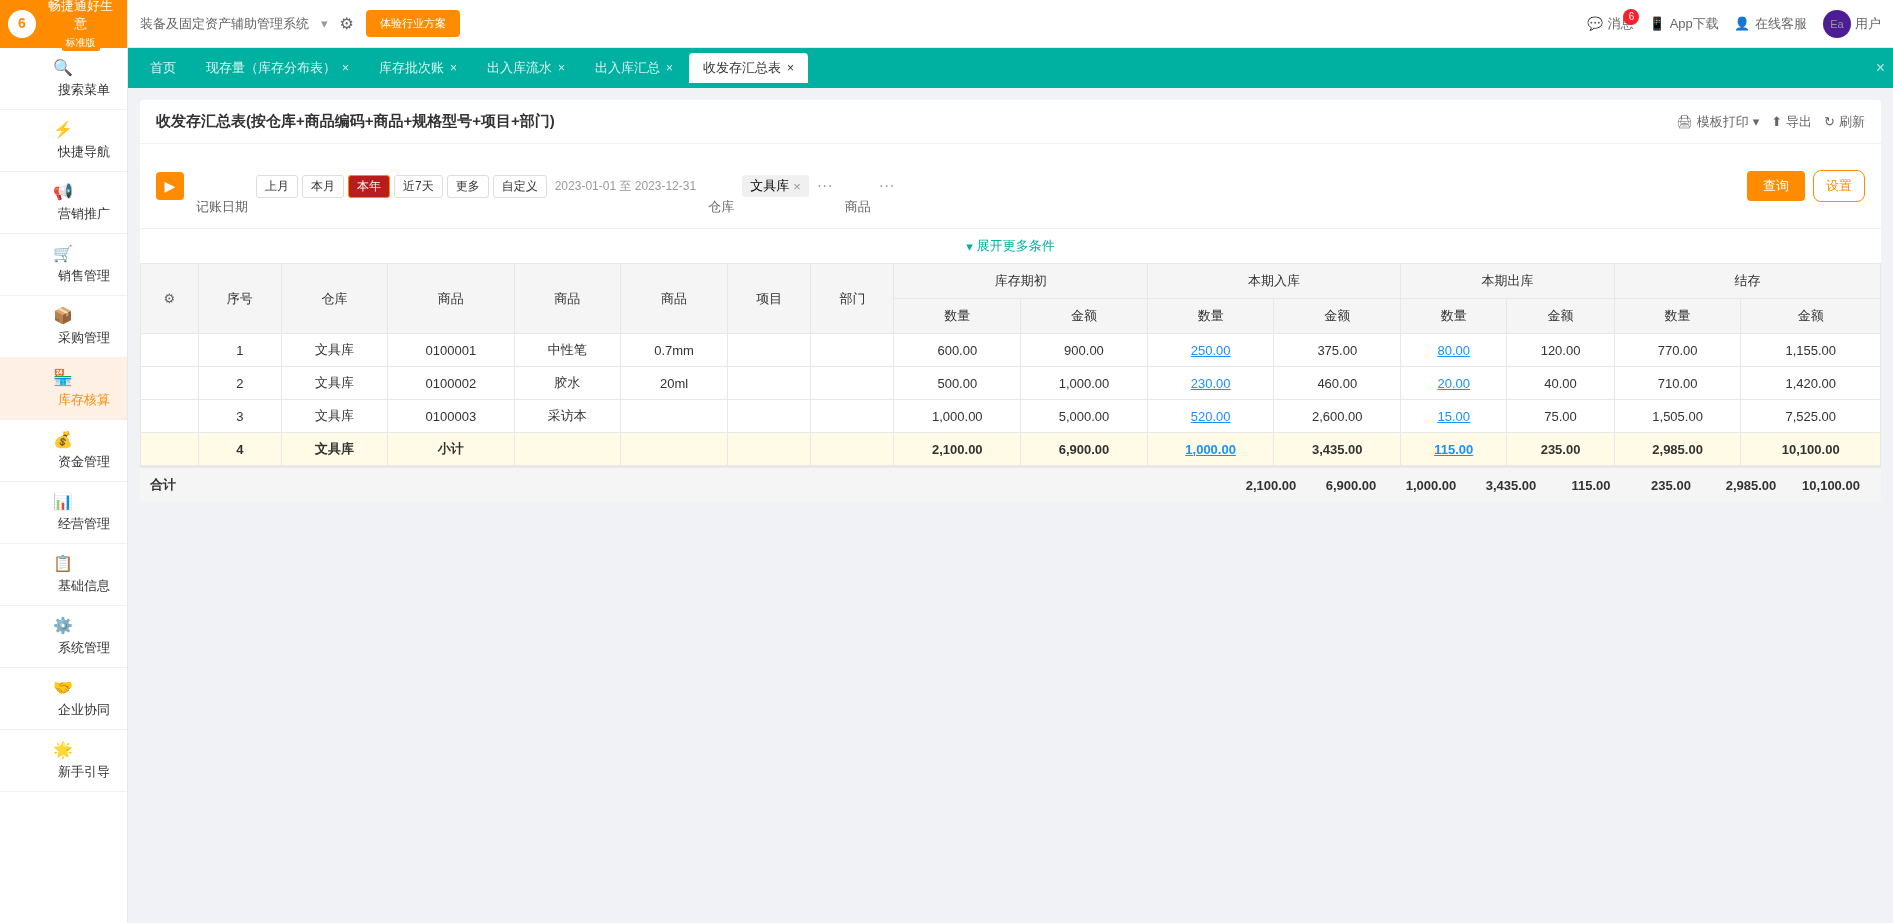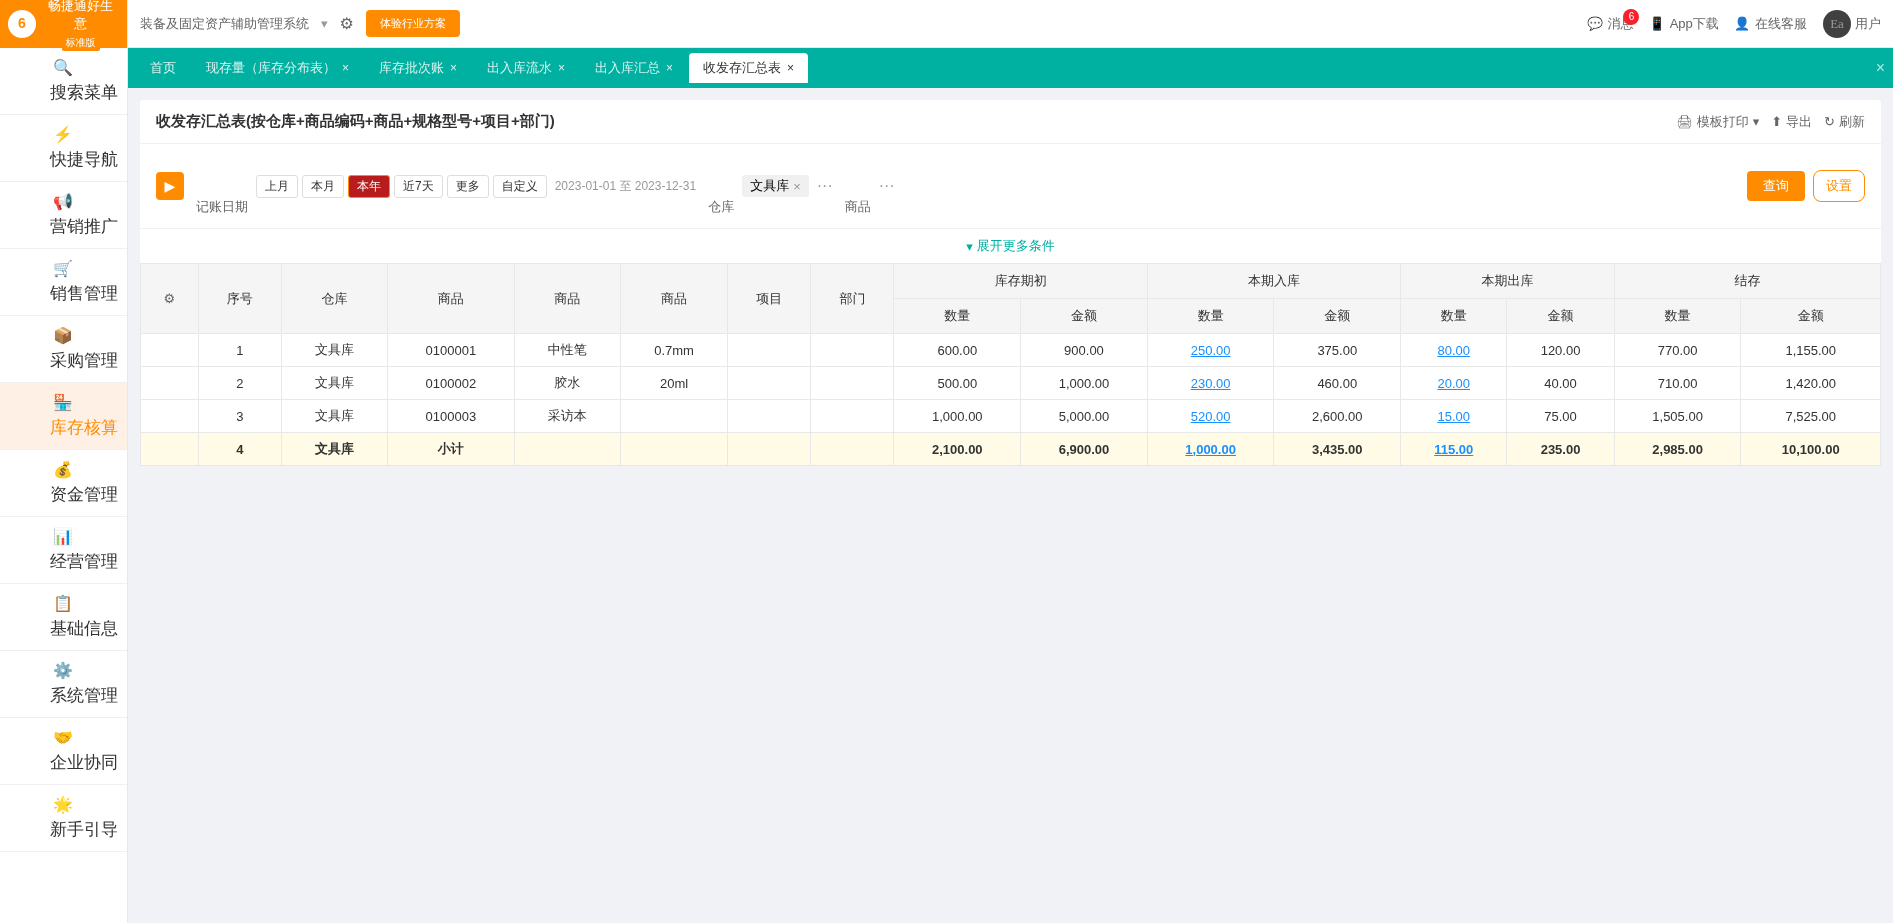--- a/index.html
+++ b/index.html
@@ -7,33 +7,33 @@
 
     
     .sidebar { width: 128px; background: #fff; display: flex; flex-direction: column; border-right: 1px solid #e8e8e8; flex-shrink: 0; }
     .sidebar-logo { background: #ff8c00; color: #fff; padding: 8px; text-align: center; font-size: 12px; line-height: 1.4; height: 48px; display: flex; align-items: center; justify-content: center; gap: 6px; }
     .sidebar-logo .logo-icon { width: 28px; height: 28px; background: #fff; border-radius: 50%; display: flex; align-items: center; justify-content: center; color: #ff8c00; font-weight: bold; font-size: 14px; flex-shrink: 0; }
     .sidebar-tag { background: #ff8c00; color: #fff; font-size: 10px; padding: 1px 4px; border-radius: 2px; margin-top: 2px; display: inline-block; }
     .sidebar-nav { flex: 1; overflow-y: auto; }
     .sidebar-item { display: flex; flex-direction: column; align-items: center; padding: 10px 4px; cursor: pointer; color: #333; border-bottom: 1px solid #f0f0f0; gap: 4px; }
     .sidebar-item.active { background: #fff0e6; color: #ff8c00; }
     .sidebar-item .icon { font-size: 16px; }
-    .sidebar-item .label { font-size: 17px; text-align: center; margin-left: 41px; }
+    .sidebar-item .label { font-size: 13px; text-align: center; margin-left: 41px; }
 
     
     .main { flex: 1; display: flex; flex-direction: column; overflow: hidden; }
 
     
     .top-header { height: 48px; background: #fff; display: flex; align-items: center; padding: 12px 12px; border-bottom: 1px solid #e8e8e8; gap: 12px; }
     .gear-btn { cursor: pointer; color: #666; font-size: 16px; }
     .trial-btn { background: #ff8c00; color: #fff; border: none; border-radius: 4px; padding: 6px 14px; cursor: pointer; font-size: 11px; }
     .header-right { margin-left: auto; display: flex; align-items: center; gap: 16px; }
     .header-action { display: flex; align-items: center; gap: 4px; color: #666; cursor: pointer; font-size: 12px; position: relative; }
     .badge { position: absolute; top: -6px; right: -6px; background: #f5222d; color: #fff; border-radius: 50%; width: 16px; height: 16px; font-size: 10px; display: flex; align-items: center; justify-content: center; }
-    .user-avatar { width: 28px; height: 28px; background: #404040; border-radius: 50%; display: flex; align-items: center; justify-content: center; font-size: 13px; color: #999; font-family: Liberation Serif, serif; }
+    .user-avatar { width: 28px; height: 28px; background: #4c1d95; border-radius: 50%; display: flex; align-items: center; justify-content: center; font-size: 11px; color: #999; }
 
     
     .tab-bar { height: 40px; background: #00b0a0; display: flex; align-items: center; padding: 0 8px; gap: 2px; }
     .tab { display: flex; align-items: center; gap: 6px; padding: 6px 14px; color: rgba(255,255,255,0.85); cursor: pointer; border-radius: 4px 4px 0 0; font-size: 13px; white-space: nowrap; }
     .tab.active { background: #fff; color: #333; }
     .tab .close-icon { font-size: 12px; color: inherit; cursor: pointer; }
     .tab-close-main { color: rgba(255,255,255,0.7); font-size: 16px; margin-left: auto; cursor: pointer; }
 
     
     .content { flex: 1; background: #f0f2f5; overflow-y: auto; padding: 12px; }
@@ -352,15 +352,30 @@
               <td>3,435.00</td>
               <td class="underline">115.00</td>
               <td>235.00</td>
               <td>2,985.00</td>
               <td>10,100.00</td>
             </tr>
           </tbody>
         </table>
       </div>
 
+      <div class="table-footer">
+        <span class="footer-label">合计</span>
+        <div style="flex:1; display:flex; justify-content:flex-end;">
+          <div style="display:flex; gap:0;">
+            <div class="footer-val">2,100.00</div>
+            <div class="footer-val">6,900.00</div>
+            <div class="footer-val">1,000.00</div>
+            <div class="footer-val">3,435.00</div>
+            <div class="footer-val">115.00</div>
+            <div class="footer-val">235.00</div>
+            <div class="footer-val">2,985.00</div>
+            <div class="footer-val">10,100.00</div>
+          </div>
+        </div>
+      </div>
     </div>
   </div>
 </div>
 
 </body></html>

